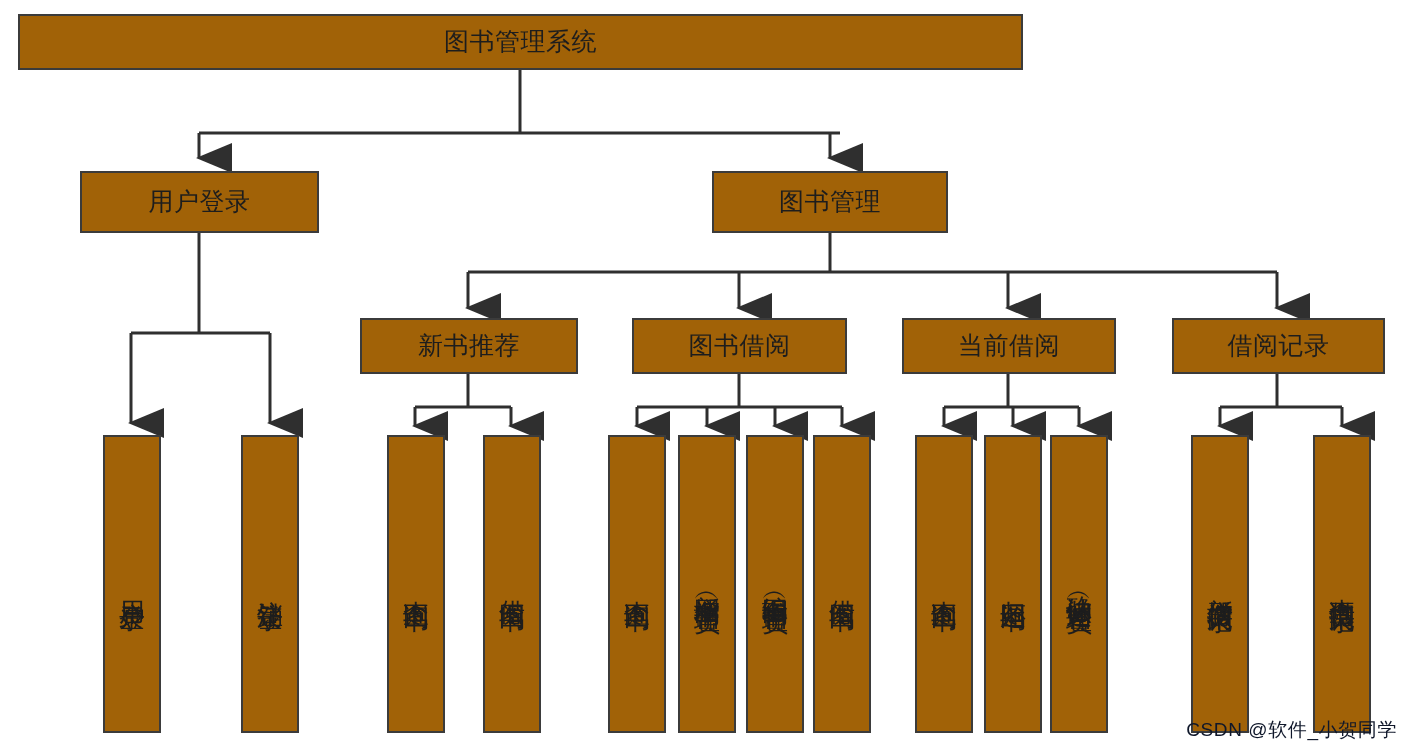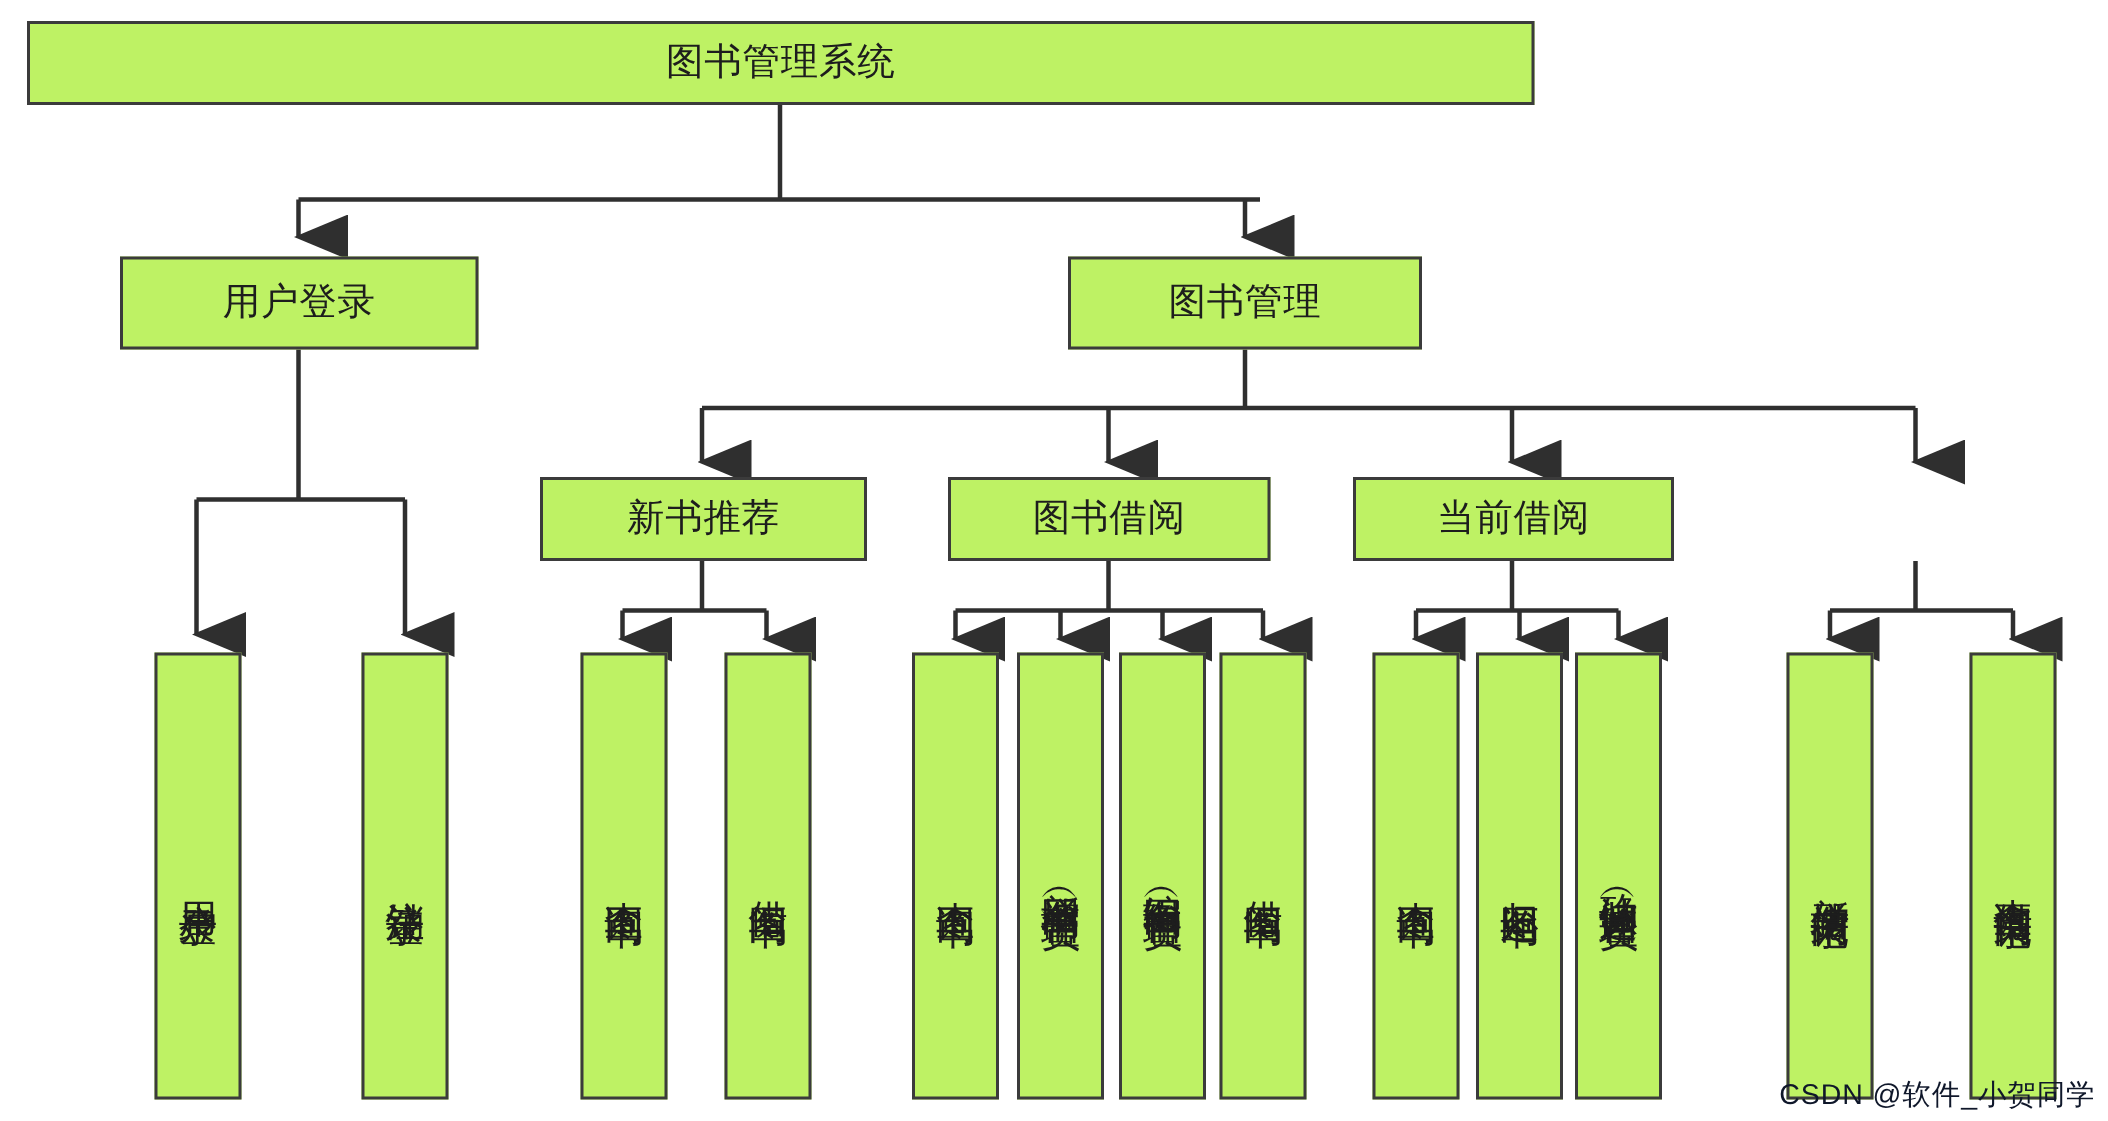--- a/index.html
+++ b/index.html
@@ -17,21 +17,21 @@
   }
   #edges{
     position:absolute;
     left:0; top:0;
     width:1405px; height:747px;
     pointer-events:none;
   }
   .node{
     position:absolute;
     box-sizing:border-box;
-    background:#bef264;
+    background:#a16207;
     border:2.5px solid #3b3b3b;
     display:flex;
     align-items:center;
     justify-content:center;
     z-index:2;
   }
   .node .lbl{
     font-size:25px;
     line-height:1.18;
     color:#1d1d1d;
@@ -143,20 +143,23 @@
   </div>
 
   <div class="node" style="left:632px; top:318px; width:215px; height:56px;">
     <span class="lbl">图书借阅</span>
   </div>
 
   <div class="node" style="left:902px; top:318px; width:214px; height:56px;">
     <span class="lbl">当前借阅</span>
   </div>
 
+  <div class="node" style="left:1172px; top:318px; width:213px; height:56px;">
+    <span class="lbl">借阅记录</span>
+  </div>
 
   <div class="node vert" style="left:103px; top:435px; width:58px; height:298px;">
     <span class="lbl">用户登录</span>
   </div>
 
   <div class="node vert" style="left:241px; top:435px; width:58px; height:298px;">
     <span class="lbl">注销登录</span>
   </div>
 
   <div class="node vert" style="left:387px; top:435px; width:58px; height:298px;">

